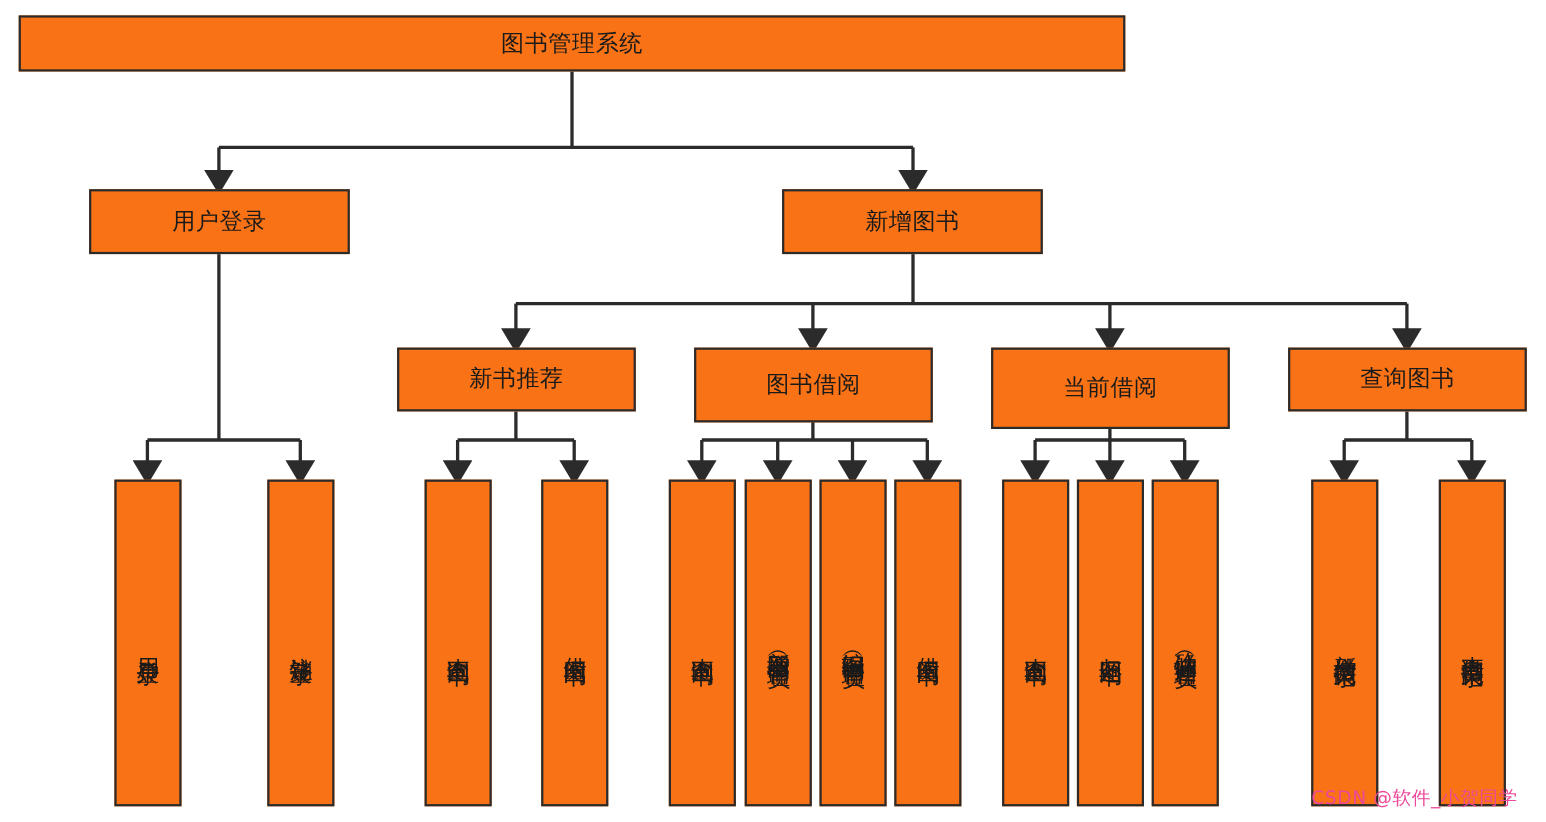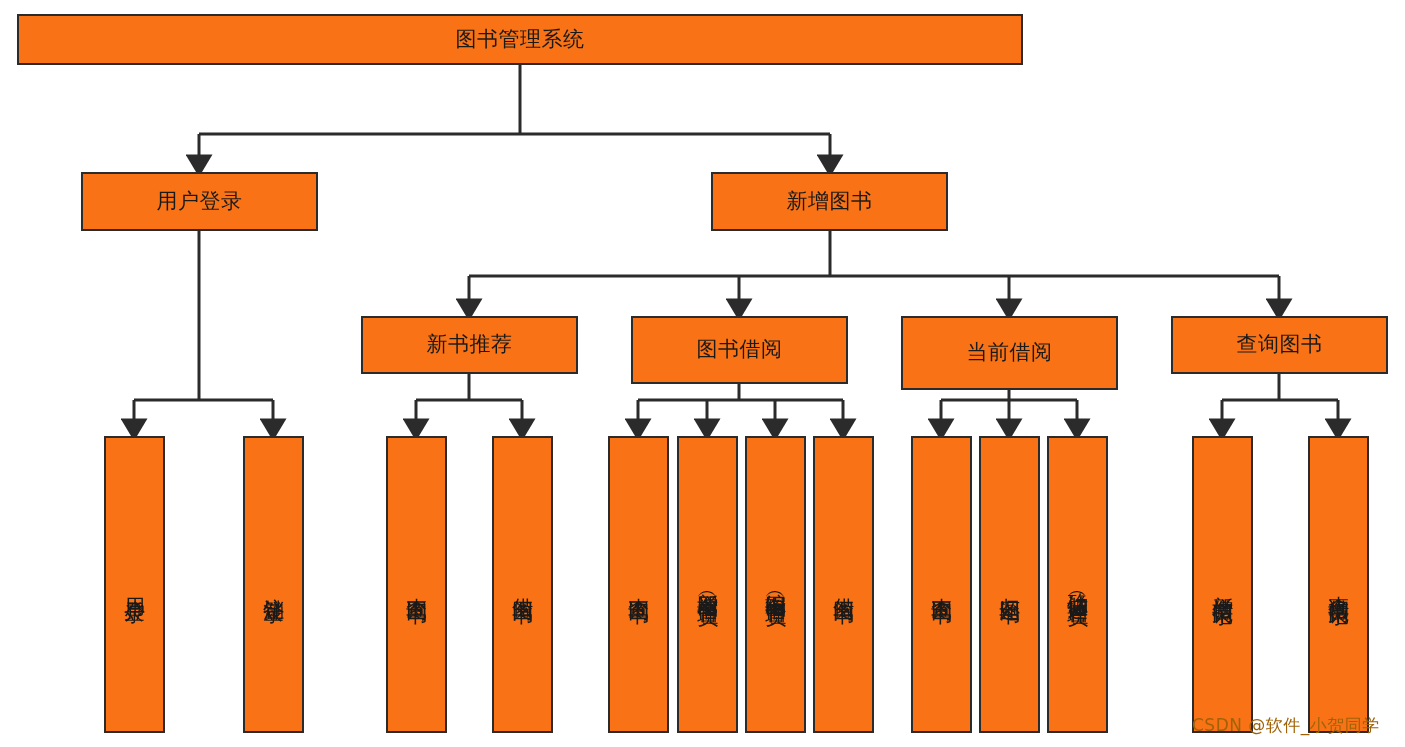--- a/index.html
+++ b/index.html
@@ -52,21 +52,21 @@
     writing-mode: vertical-rl;
     text-orientation: upright;
     font-size: 21px;
     line-height: 1.35;
     letter-spacing: 2px;
     white-space: nowrap;
     text-align: center;
   }
   .watermark {
     position: absolute;
-    color: #a16207;
+    color: #ec4899;
     font-size: 17px;
     white-space: nowrap;
     letter-spacing: 0.5px;
   }
 </style>
 </head>
 <body>
 
 <div id="diagram-root">
 

